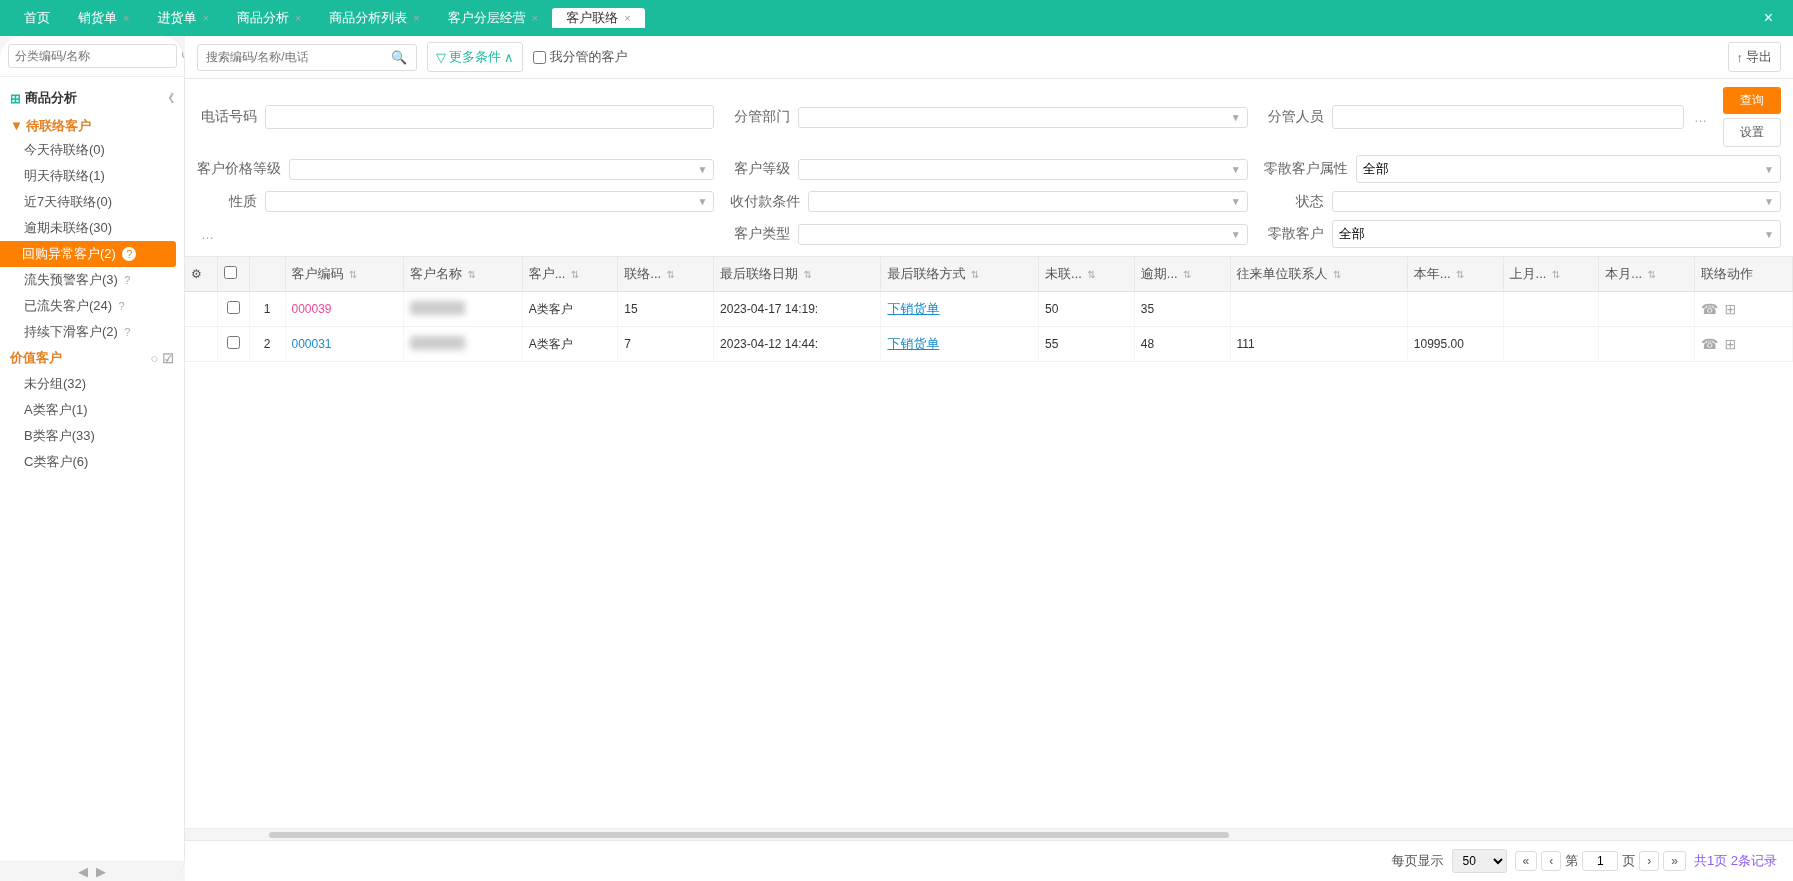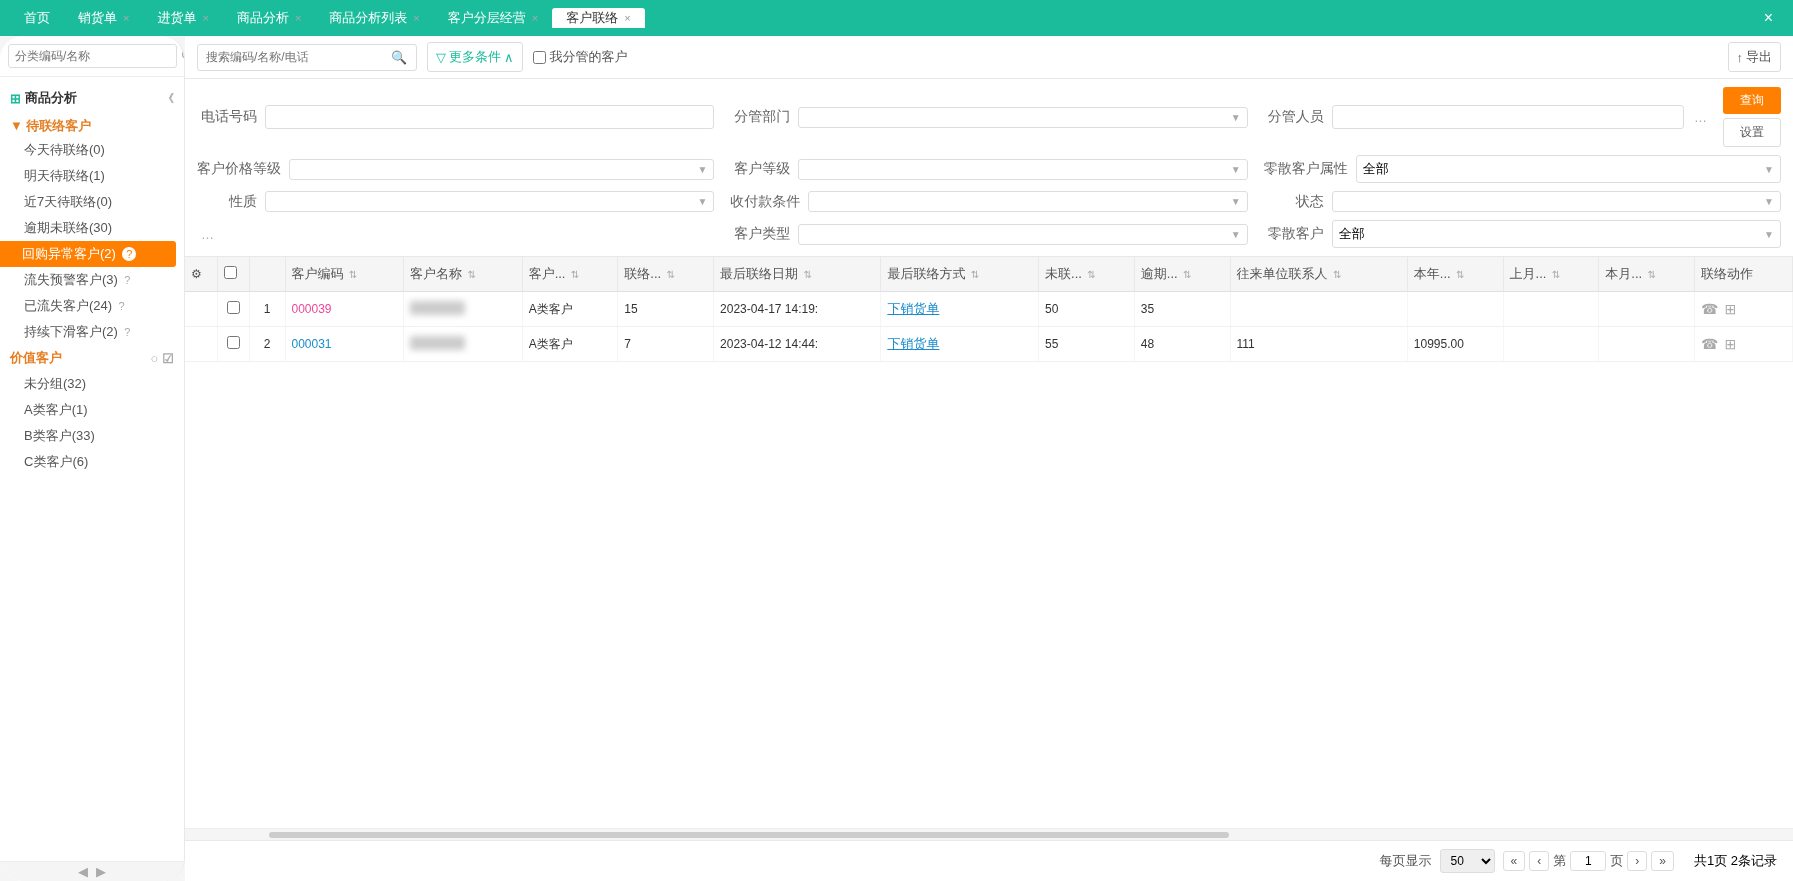--- a/index.html
+++ b/index.html
@@ -91,21 +91,21 @@
 
     
     .pagination-bar {
       background: white; border-top: 1px solid #e8e8e8; padding: 8px 16px;
       display: flex; align-items: center; justify-content: flex-end; gap: 8px; font-size: 12px; color: #555;
     }
     .page-size-select { border: 1px solid #ddd; border-radius: 3px; padding: 3px 6px; font-size: 12px; }
     .page-nav { display: flex; align-items: center; gap: 4px; }
     .page-nav button { border: 1px solid #ddd; background: white; border-radius: 3px; padding: 2px 7px; cursor: pointer; color: #555; font-size: 12px; }
     .page-num-input { width: 36px; border: 1px solid #ddd; border-radius: 3px; padding: 2px 4px; text-align: center; font-size: 12px; }
-    .page-total { color: #000000; margin-left: 12px; }
+    .page-total { color: #8b5cf6; }
     .scrollbar-area { height: 12px; background: #f5f5f5; border-top: 1px solid #eee; display: flex; align-items: center; padding: 0 4px; }
     .scrollbar-thumb { background: #ccc; border-radius: 6px; height: 6px; width: 60%; margin-left: 5%; }
 
     
     .sidebar-scroll { height: 20px; background: #f5f5f5; border-top: 1px solid #eee; display: flex; align-items: center; justify-content: center; gap: 8px; }
     .sidebar-scroll button { border: none; background: none; cursor: pointer; color: #aaa; }
   </style>
 </head>
 <body>
 

